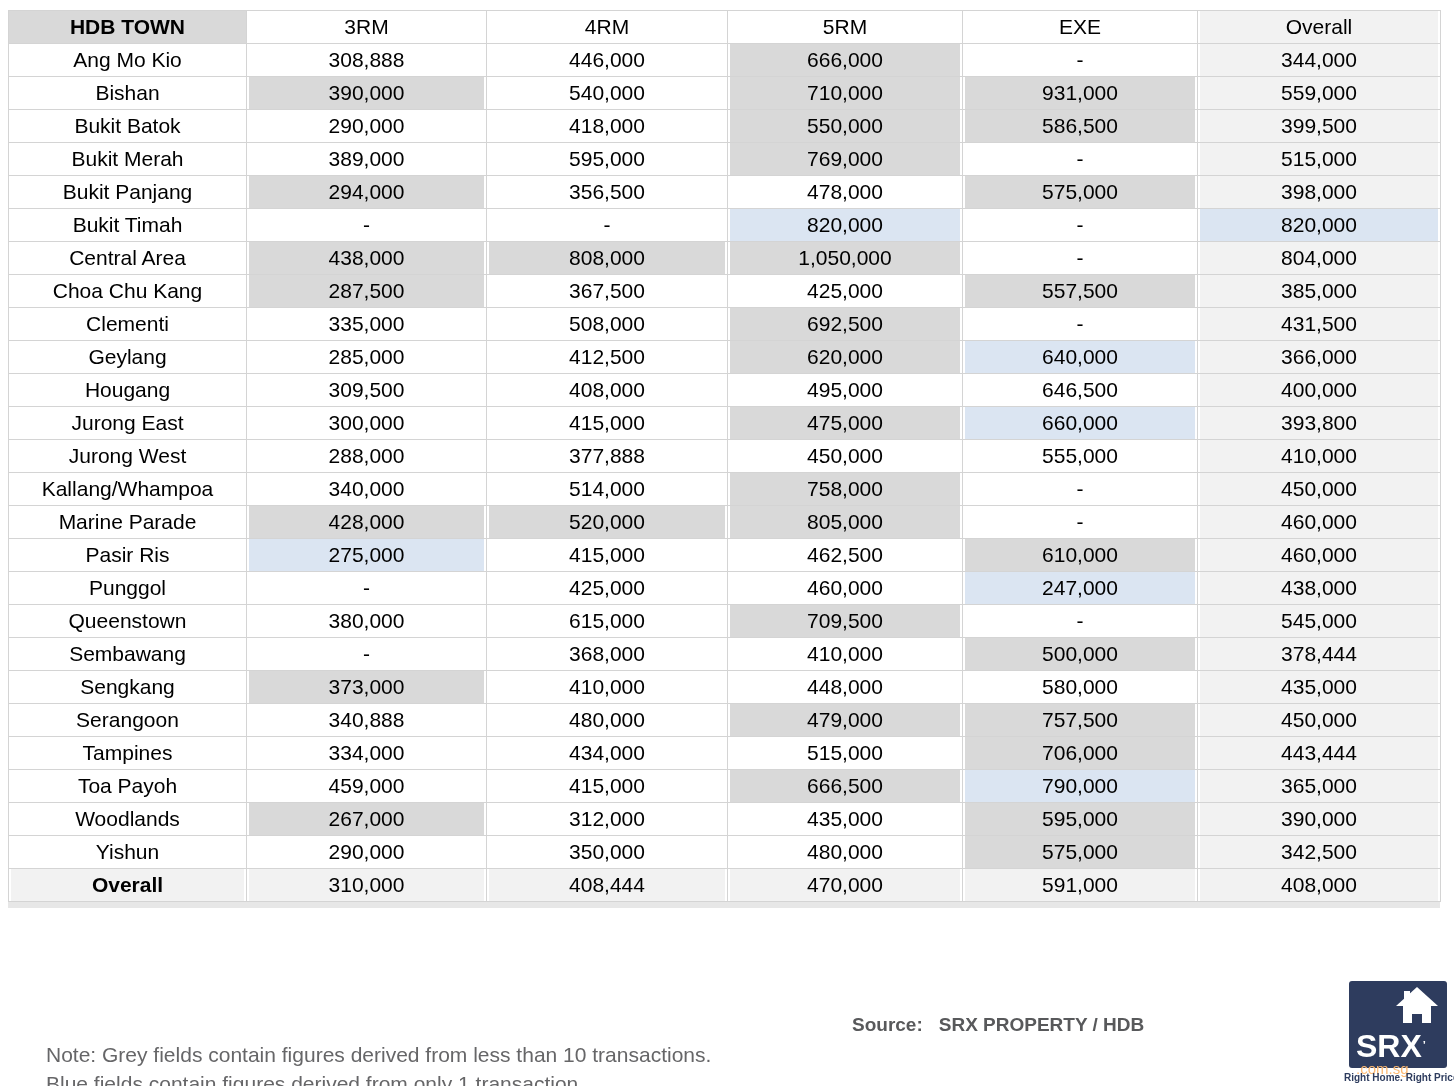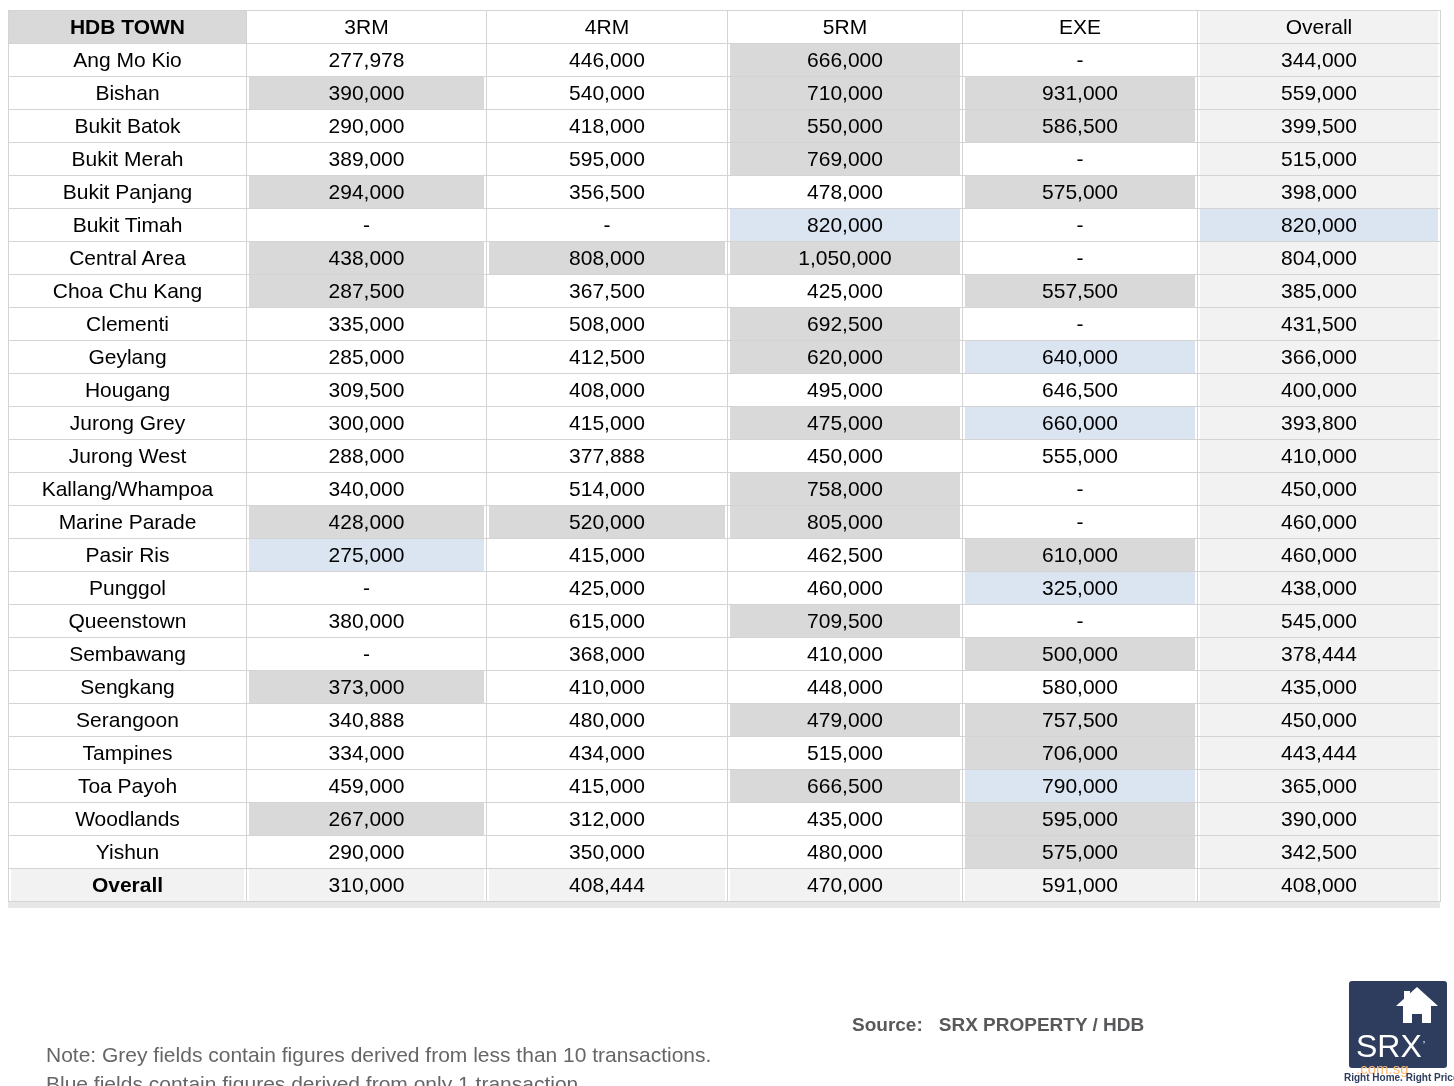--- a/index.html
+++ b/index.html
@@ -66,21 +66,21 @@
   .logo-box {
     position: absolute; left: 1349px; top: 981px;
     width: 98px; height: 87px;
     background: #2e3c5e;
     border-radius: 3px;
     display: flex; flex-direction: column;
     padding: 6px 7px 5px 7px;
   }
   .logo-house { align-self: flex-end; margin-right: 2px; }
   .logo-brand {
-    color: #ffffff; font-weight: 400; font-size: 32px;
+    color: #ffffff; font-weight: 700; font-size: 32px;
     line-height: 30px; margin-top: 2px; letter-spacing: 0px;
     position: relative;
   }
   .logo-tm { font-size: 11px; position: absolute; top: -1px; margin-left: 1px; }
   .logo-domain {
     color: #fdba74; font-size: 15px; font-weight: 400; line-height: 15px;
   }
   .logo-tagline {
     position: absolute; left: 1344px; top: 1072px; width: 110px;
     text-align: center;
@@ -109,21 +109,21 @@
             <th>3RM</th>
             <th>4RM</th>
             <th>5RM</th>
             <th>EXE</th>
             <th class="fill-light">Overall</th>
           </tr>
         </thead>
       <tbody>
           <tr>
             <td class="">Ang Mo Kio</td>
-            <td class="">277,978</td>
+            <td class="">308,888</td>
             <td class="">446,000</td>
             <td class="fill-grey">666,000</td>
             <td class="">-</td>
             <td class="fill-light">344,000</td>
           </tr>
           <tr>
             <td class="">Bishan</td>
             <td class="fill-grey">390,000</td>
             <td class="">540,000</td>
             <td class="fill-grey">710,000</td>
@@ -196,21 +196,21 @@
           </tr>
           <tr>
             <td class="">Hougang</td>
             <td class="">309,500</td>
             <td class="">408,000</td>
             <td class="">495,000</td>
             <td class="">646,500</td>
             <td class="fill-light">400,000</td>
           </tr>
           <tr>
-            <td class="">Jurong Grey</td>
+            <td class="">Jurong East</td>
             <td class="">300,000</td>
             <td class="">415,000</td>
             <td class="fill-grey">475,000</td>
             <td class="fill-blue">660,000</td>
             <td class="fill-light">393,800</td>
           </tr>
           <tr>
             <td class="">Jurong West</td>
             <td class="">288,000</td>
             <td class="">377,888</td>
@@ -240,21 +240,21 @@
             <td class="">415,000</td>
             <td class="">462,500</td>
             <td class="fill-grey">610,000</td>
             <td class="fill-light">460,000</td>
           </tr>
           <tr>
             <td class="">Punggol</td>
             <td class="">-</td>
             <td class="">425,000</td>
             <td class="">460,000</td>
-            <td class="fill-blue">325,000</td>
+            <td class="fill-blue">247,000</td>
             <td class="fill-light">438,000</td>
           </tr>
           <tr>
             <td class="">Queenstown</td>
             <td class="">380,000</td>
             <td class="">615,000</td>
             <td class="fill-grey">709,500</td>
             <td class="">-</td>
             <td class="fill-light">545,000</td>
           </tr>

